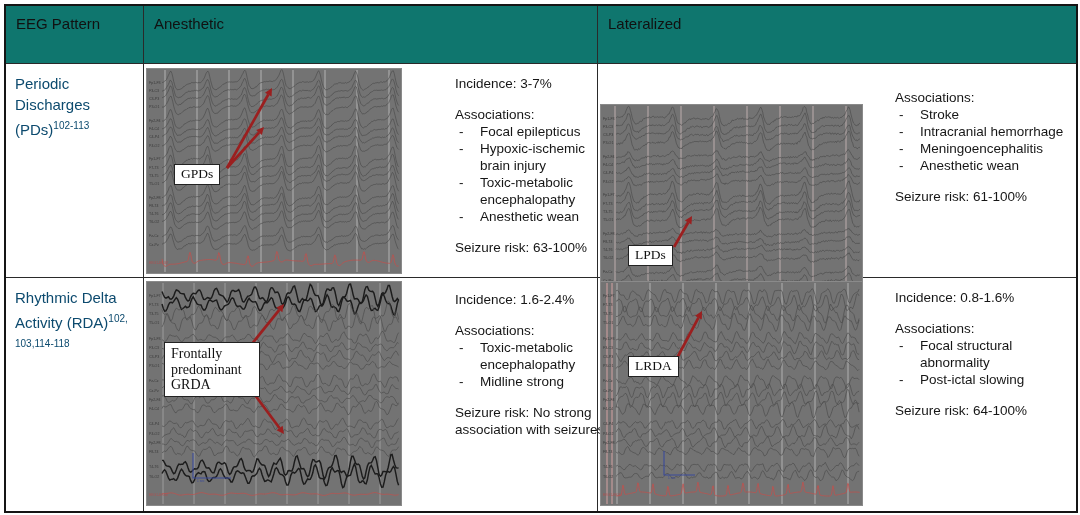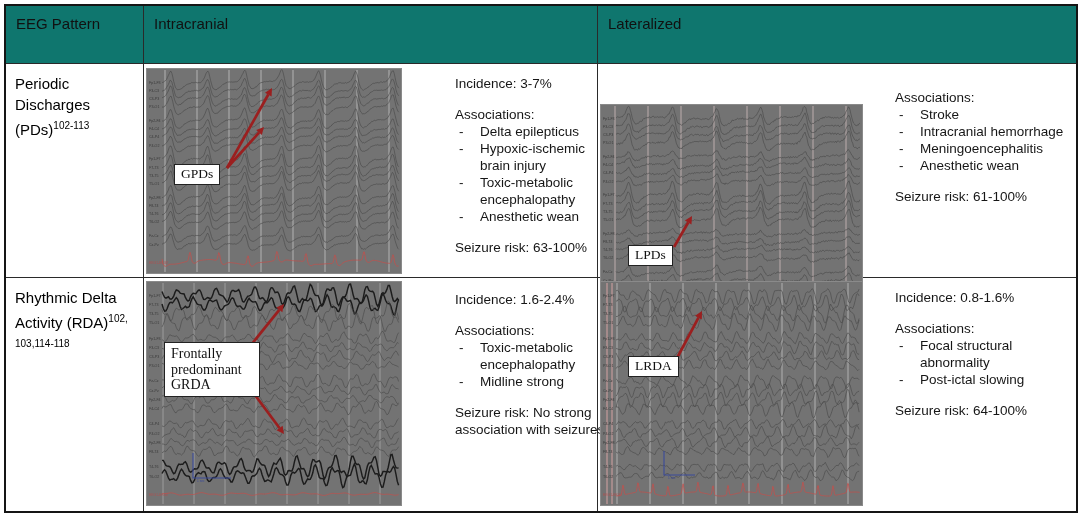--- a/index.html
+++ b/index.html
@@ -4,21 +4,21 @@
 <style>
   html,body{margin:0;padding:0;background:#fff;}
   .page{position:relative;width:1080px;height:515px;background:#ffffff;overflow:hidden;
         font-family:"Liberation Sans",sans-serif;color:#1a1a1a;}
   .tbl{position:absolute;left:4px;top:4px;width:1070px;height:505px;border:2.5px solid #151515;
        display:grid;grid-template-columns:138px 454px 478px;grid-template-rows:58px 214px 233px;}
   .cell{position:relative;border-right:1.5px solid #2a2a2a;border-bottom:1.5px solid #2a2a2a;box-sizing:border-box;}
   .cell.lastcol{border-right:none;}
   .cell.lastrow{border-bottom:none;}
   .hdr{background:#0f766e;padding:9px 4px 0 10px;font-size:15px;color:#111;}
-  .patcell{padding:9px 6px 0 9px;font-size:15px;line-height:21px;color:#000000;}
+  .patcell{padding:9px 6px 0 9px;font-size:15px;line-height:21px;color:#0c4a6e;}
   .patcell sup{font-size:10px;}
   .textblock{position:absolute;font-size:13.5px;line-height:17px;color:#161616;}
   .tb-r1g{left:311px;top:11px;width:146px;}
   .tb-r1l{left:297px;top:11px;width:180px;}
   .tb-r2g{left:311px;top:13px;width:156px;}
   .tb-r2l{left:297px;top:11px;width:172px;}
   .gap{height:14px;}
   .li{display:flex;}
   .li .dash{width:21px;padding-left:4px;flex:none;}
   .eeg{position:absolute;background:#737373;border:1px solid #8a8a8a;}
@@ -40,21 +40,21 @@
 </head>
 <body>
 
 <div class="page">
   <div class="tbl">
 
     <div class="cell hdr">
       <span>EEG Pattern</span>
     </div>
     <div class="cell hdr">
-      <span>Intracranial</span>
+      <span>Anesthetic</span>
     </div>
     <div class="cell hdr lastcol">
       <span>Lateralized</span>
     </div>
 
     <div class="cell patcell">
       <span>Periodic Discharges</span>
       <span>(PDs)</span><sup>102-113</sup>
     </div>
 
@@ -115,21 +115,21 @@
             <polygon points="117,58 114.8,66.1 109.2,61.0" fill="#9b1f1f"></polygon>
           </svg>
         <div class="eeg-label lbl-gpds">GPDs</div>
       </div>
       <div class="textblock tb-r1g">
         <div>Incidence: 3-7%</div>
         <div class="gap"></div>
         <div>Associations:</div>
         <div class="li">
             <span class="dash">-</span>
-            <span>Delta epilepticus</span>
+            <span>Focal epilepticus</span>
           </div>
         <div class="li">
             <span class="dash">-</span>
             <span>Hypoxic-ischemic brain injury</span>
           </div>
         <div class="li">
             <span class="dash">-</span>
             <span>Toxic-metabolic encephalopathy</span>
           </div>
         <div class="li">

